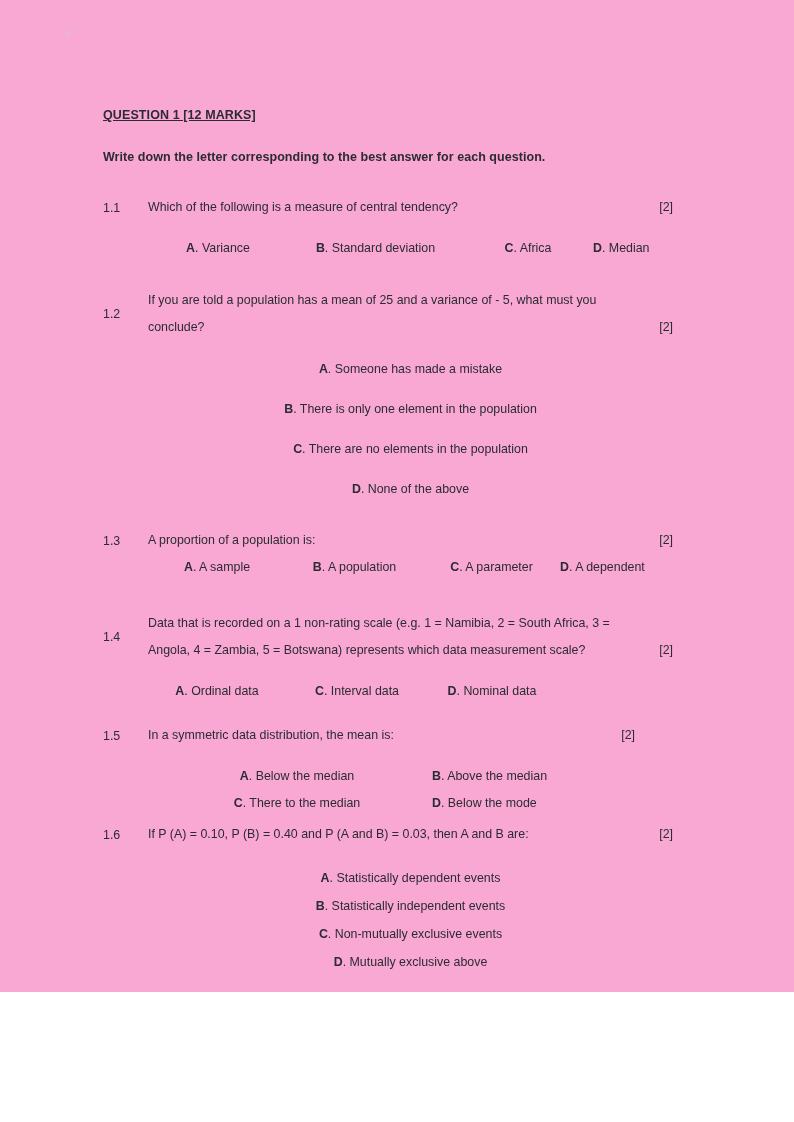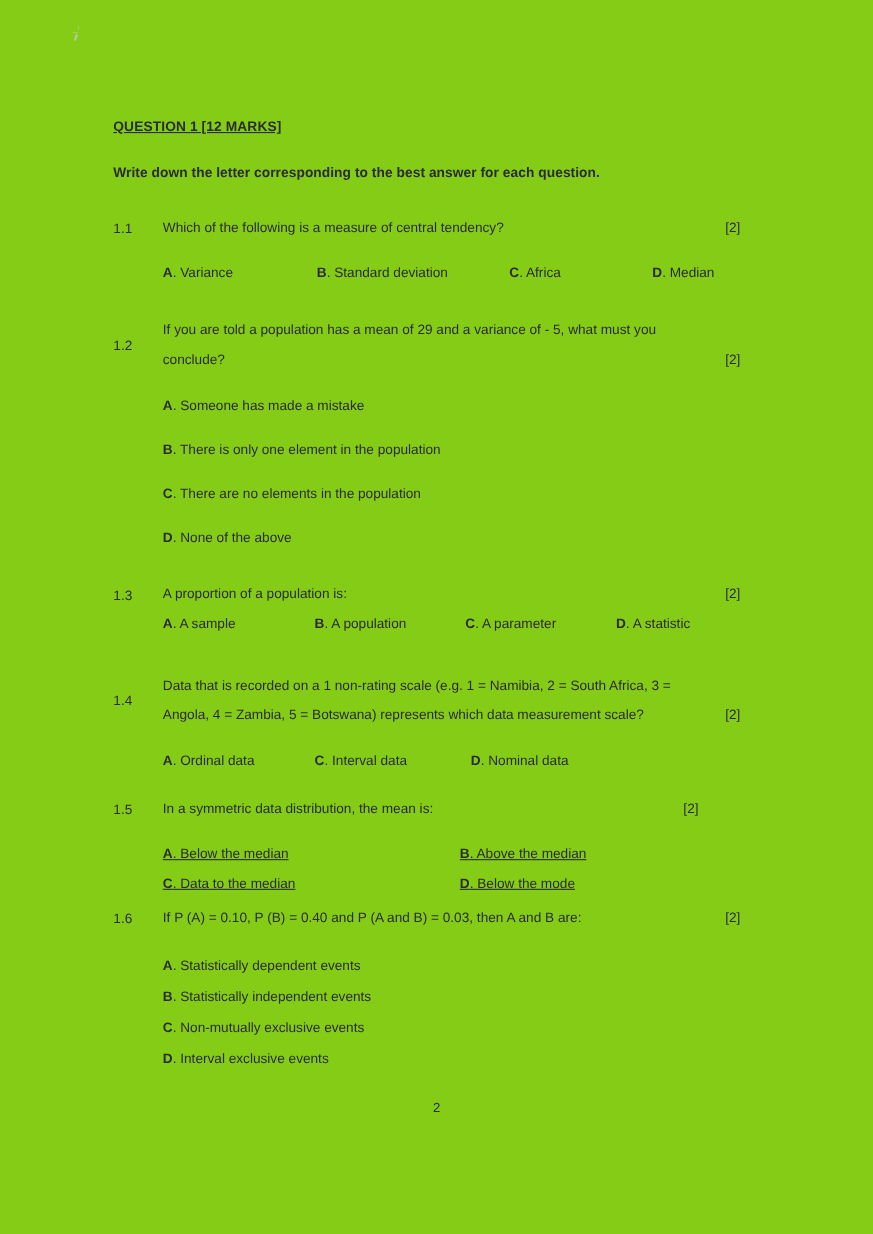--- a/index.html
+++ b/index.html
@@ -7,22 +7,22 @@
     margin: 0;
     padding: 0;
     background: #ffffff;
   }
   body {
     font-family: "Liberation Sans", sans-serif;
   }
   .page {
     position: relative;
     width: 794px;
-    height: 1122px;
-    background: #84cc16;
+    height: 992px;
+    background: #f9a8d4;
     overflow: hidden;
     color: #2b2b33;
   }
   
   .scan-speck {
     position: absolute;
     background: #c9c9cf;
     opacity: .75;
   }
   .speck-a { left: 68px;  top: 31px;  width: 2px;  height: 6px; transform: rotate(18deg); }
@@ -84,21 +84,21 @@
   .marks.inset { right: 38px; }
 
   
   .opts {
     margin-left: 45px;
   }
   .opts-row {
     display: flex;
     line-height: 26px;
   }
-  .opt { white-space: nowrap; }
+  .opt { white-space: nowrap; text-align: center; }
   .opt b { font-weight: bold; }
 
   
   .row-1-1 .opt:nth-child(1) { width: 140px; }
   .row-1-1 .opt:nth-child(2) { width: 175px; }
   .row-1-1 .opt:nth-child(3) { width: 130px; }
 
   .row-1-3 .opt:nth-child(1) { width: 138px; }
   .row-1-3 .opt:nth-child(2) { width: 137px; }
   .row-1-3 .opt:nth-child(3) { width: 137px; }
@@ -111,22 +111,21 @@
   .opts-stack .opt {
     line-height: 20px;
     margin-bottom: 20px;
   }
   .opts-stack.tight .opt {
     margin-bottom: 8px;
   }
 
   
   .opts-grid {
-    margin-left: 45px;
-    text-decoration: underline;
+    margin-left: 59px;
   }
   .opts-grid .grow {
     display: flex;
     line-height: 27px;
   }
   .opts-grid .grow .opt:nth-child(1) { width: 270px; }
 
   .page-number {
     position: absolute;
     left: 0;
@@ -180,21 +179,21 @@
       </div>
     </div>
 
     <div class="gap-26"></div>
 
     <div class="q">
       <div class="q-head">
         <div class="q-num">1.2</div>
         <div class="q-body">
           <div class="q-line">
-            <span class="q-text">If you are told a population has a mean of 29 and a variance of - 5, what must you</span>
+            <span class="q-text">If you are told a population has a mean of 25 and a variance of - 5, what must you</span>
           </div>
           <div class="q-line">
             <span class="q-text">conclude?</span>
             <span class="marks">[2]</span>
           </div>
         </div>
       </div>
       <div class="gap-18"></div>
       <div class="opts opts-stack">
         <div class="opt"><b>A</b><span>. Someone has made a mistake</span></div>
@@ -213,21 +212,21 @@
           <div class="q-line">
             <span class="q-text">A proportion of a population is:</span>
             <span class="marks">[2]</span>
           </div>
         </div>
       </div>
       <div class="opts opts-row row-1-3">
         <div class="opt"><b>A</b><span>. A sample</span></div>
         <div class="opt"><b>B</b><span>. A population</span></div>
         <div class="opt"><b>C</b><span>. A parameter</span></div>
-        <div class="opt"><b>D</b><span>. A statistic</span></div>
+        <div class="opt"><b>D</b><span>. A dependent</span></div>
       </div>
     </div>
 
     <div class="gap-30"></div>
 
     <div class="q">
       <div class="q-head">
         <div class="q-num">1.4</div>
         <div class="q-body">
           <div class="q-line">
@@ -259,21 +258,21 @@
           </div>
         </div>
       </div>
       <div class="gap-14"></div>
       <div class="opts-grid">
         <div class="grow">
           <div class="opt"><b>A</b><span>. Below the median</span></div>
           <div class="opt"><b>B</b><span>. Above the median</span></div>
         </div>
         <div class="grow">
-          <div class="opt"><b>C</b><span>. Data to the median</span></div>
+          <div class="opt"><b>C</b><span>. There to the median</span></div>
           <div class="opt"><b>D</b><span>. Below the mode</span></div>
         </div>
       </div>
     </div>
 
     <div class="gap-4"></div>
 
     <div class="q">
       <div class="q-head">
         <div class="q-num">1.6</div>
@@ -282,21 +281,21 @@
             <span class="q-text">If P (A) = 0.10, P (B) = 0.40 and P (A and B) = 0.03, then A and B are:</span>
             <span class="marks">[2]</span>
           </div>
         </div>
       </div>
       <div class="gap-20"></div>
       <div class="opts opts-stack tight">
         <div class="opt"><b>A</b><span>. Statistically dependent events</span></div>
         <div class="opt"><b>B</b><span>. Statistically independent events</span></div>
         <div class="opt"><b>C</b><span>. Non-mutually exclusive events</span></div>
-        <div class="opt"><b>D</b><span>. Interval exclusive events</span></div>
+        <div class="opt"><b>D</b><span>. Mutually exclusive above</span></div>
       </div>
     </div>
 
   </div>
 
   <div class="page-number">2</div>
 
 </div>
 
 </body></html>

